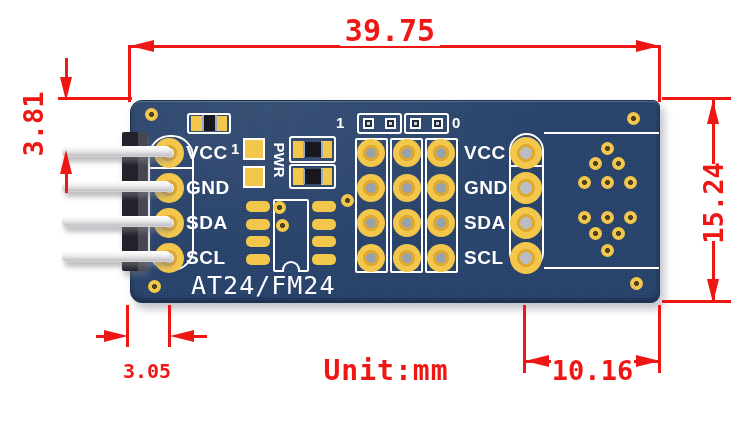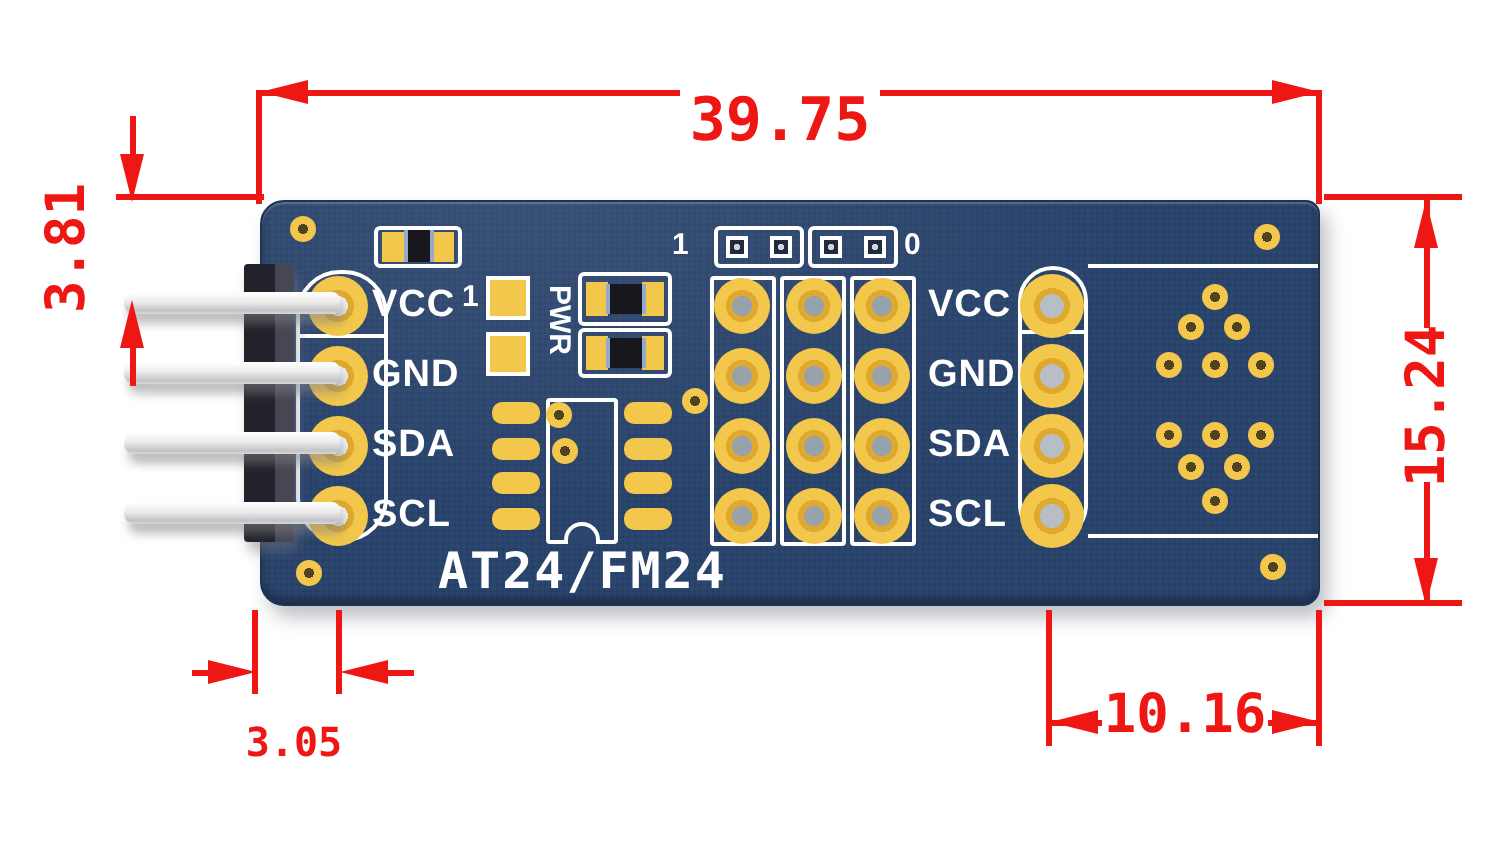--- a/index.html
+++ b/index.html
@@ -37,21 +37,21 @@
 
   
   .sqpad{background:var(--pad-yellow,#f2c74b);}
   .comp{background:linear-gradient(90deg, var(--sheen,#93aace) 0 2px, var(--comp-black,#17171d) 2px calc(100% - 2px), var(--sheen,#93aace) calc(100% - 2px));}
   .soicpad{background:var(--pad-yellow,#f2c74b);border-radius:5px;width:24px;height:11px;}
 
   
   .lbl{color:var(--silk-white,#fff);font-weight:bold;font-size:19px;line-height:20px;letter-spacing:.5px;}
   .small-lbl{color:var(--silk-white,#fff);font-weight:bold;font-size:15px;line-height:16px;}
   .title{color:var(--silk-white,#fff);font-family:"DejaVu Sans Mono",monospace;
-         font-weight:bold;font-size:25px;letter-spacing:1px;margin-left:28px;}
+         font-weight:normal;font-size:25px;letter-spacing:1px;}
   .rot{display:flex;align-items:center;justify-content:center;}
 
   
   .jsq{width:11px;height:11px;border:2px solid #fff;
        background:radial-gradient(circle,#cfd6e0 0 1.5px,#222b3e 1.5px);}
 
   
   .connector{left:122px;top:132px;width:25px;height:139px;border-radius:2px;
     background:linear-gradient(90deg,#22222a 0 62%, var(--conn-light,#474753) 62%);
     box-shadow:2px 5px 6px rgba(120,120,130,.45);}
@@ -195,21 +195,21 @@
   <div class="abs pin" style="top:181px;"></div>
   <div class="abs pin" style="top:216px;"></div>
   <div class="abs pin" style="top:251px;"></div>
 
   <div>
     <div class="abs dl" style="left:130px;top:45px;width:530px;height:3px;"></div>
     <div class="abs arr l" style="left:130px;top:40px;"></div>
     <div class="abs arr r" style="left:636px;top:40px;"></div>
     <div class="abs dl" style="left:128px;top:45px;width:3px;height:57px;"></div>
     <div class="abs dl" style="left:658px;top:45px;width:3px;height:57px;"></div>
-    <div class="abs dtxt" style="left:340px;top:44px;width:100px;height:32px;font-size:30px;background:#fff;">39.75</div>
+    <div class="abs dtxt" style="left:340px;top:14px;width:100px;height:32px;font-size:30px;background:#fff;">39.75</div>
   </div>
 
   <div>
     <div class="abs dl" style="left:58px;top:97px;width:74px;height:3px;"></div>
     <div class="abs dl" style="left:65px;top:58px;width:3px;height:22px;"></div>
     <div class="abs arr d" style="left:60px;top:77px;"></div>
     <div class="abs arr u" style="left:60px;top:150px;"></div>
     <div class="abs dl" style="left:65px;top:171px;width:3px;height:22px;"></div>
     <div class="abs dtxt" style="left:-17px;top:109px;width:100px;height:30px;font-size:27px;transform:rotate(-90deg);">3.81</div>
   </div>
@@ -231,19 +231,20 @@
     <div class="abs arr r" style="left:104px;top:330px;"></div>
     <div class="abs arr l" style="left:170px;top:330px;"></div>
     <div class="abs dl" style="left:190px;top:335px;width:17px;height:3px;"></div>
     <div class="abs dtxt" style="left:97px;top:356px;width:100px;height:30px;font-size:20px;">3.05</div>
   </div>
 
   <div>
     <div class="abs dl" style="left:523px;top:305px;width:3px;height:68px;"></div>
     <div class="abs dl" style="left:658px;top:305px;width:3px;height:68px;"></div>
     <div class="abs dl" style="left:525px;top:360px;width:135px;height:3px;"></div>
-    <div class="abs dtxt" style="left:551px;top:342px;width:83px;height:31px;font-size:27px;background:#fff;">10.16</div>
+    <div class="abs dtxt" style="left:551px;top:355px;width:83px;height:31px;font-size:27px;background:#fff;">10.16</div>
     <div class="abs arr l" style="left:525px;top:355px;"></div>
     <div class="abs arr r" style="left:636px;top:355px;"></div>
   </div>
 
+  <div class="abs dtxt" style="left:314px;top:354px;width:144px;height:33px;font-size:28px;letter-spacing:1px;">Unit:mm</div>
 
 </div>
 
 </body></html>

